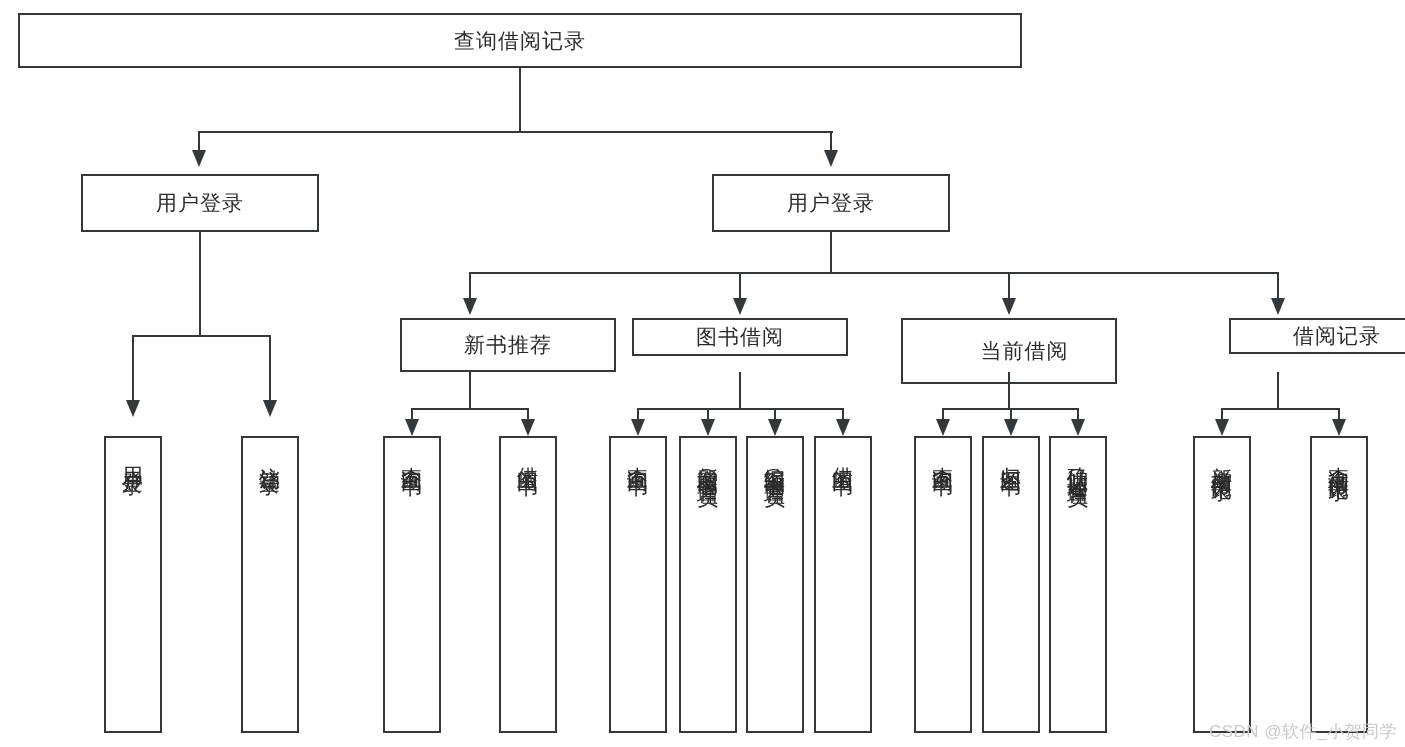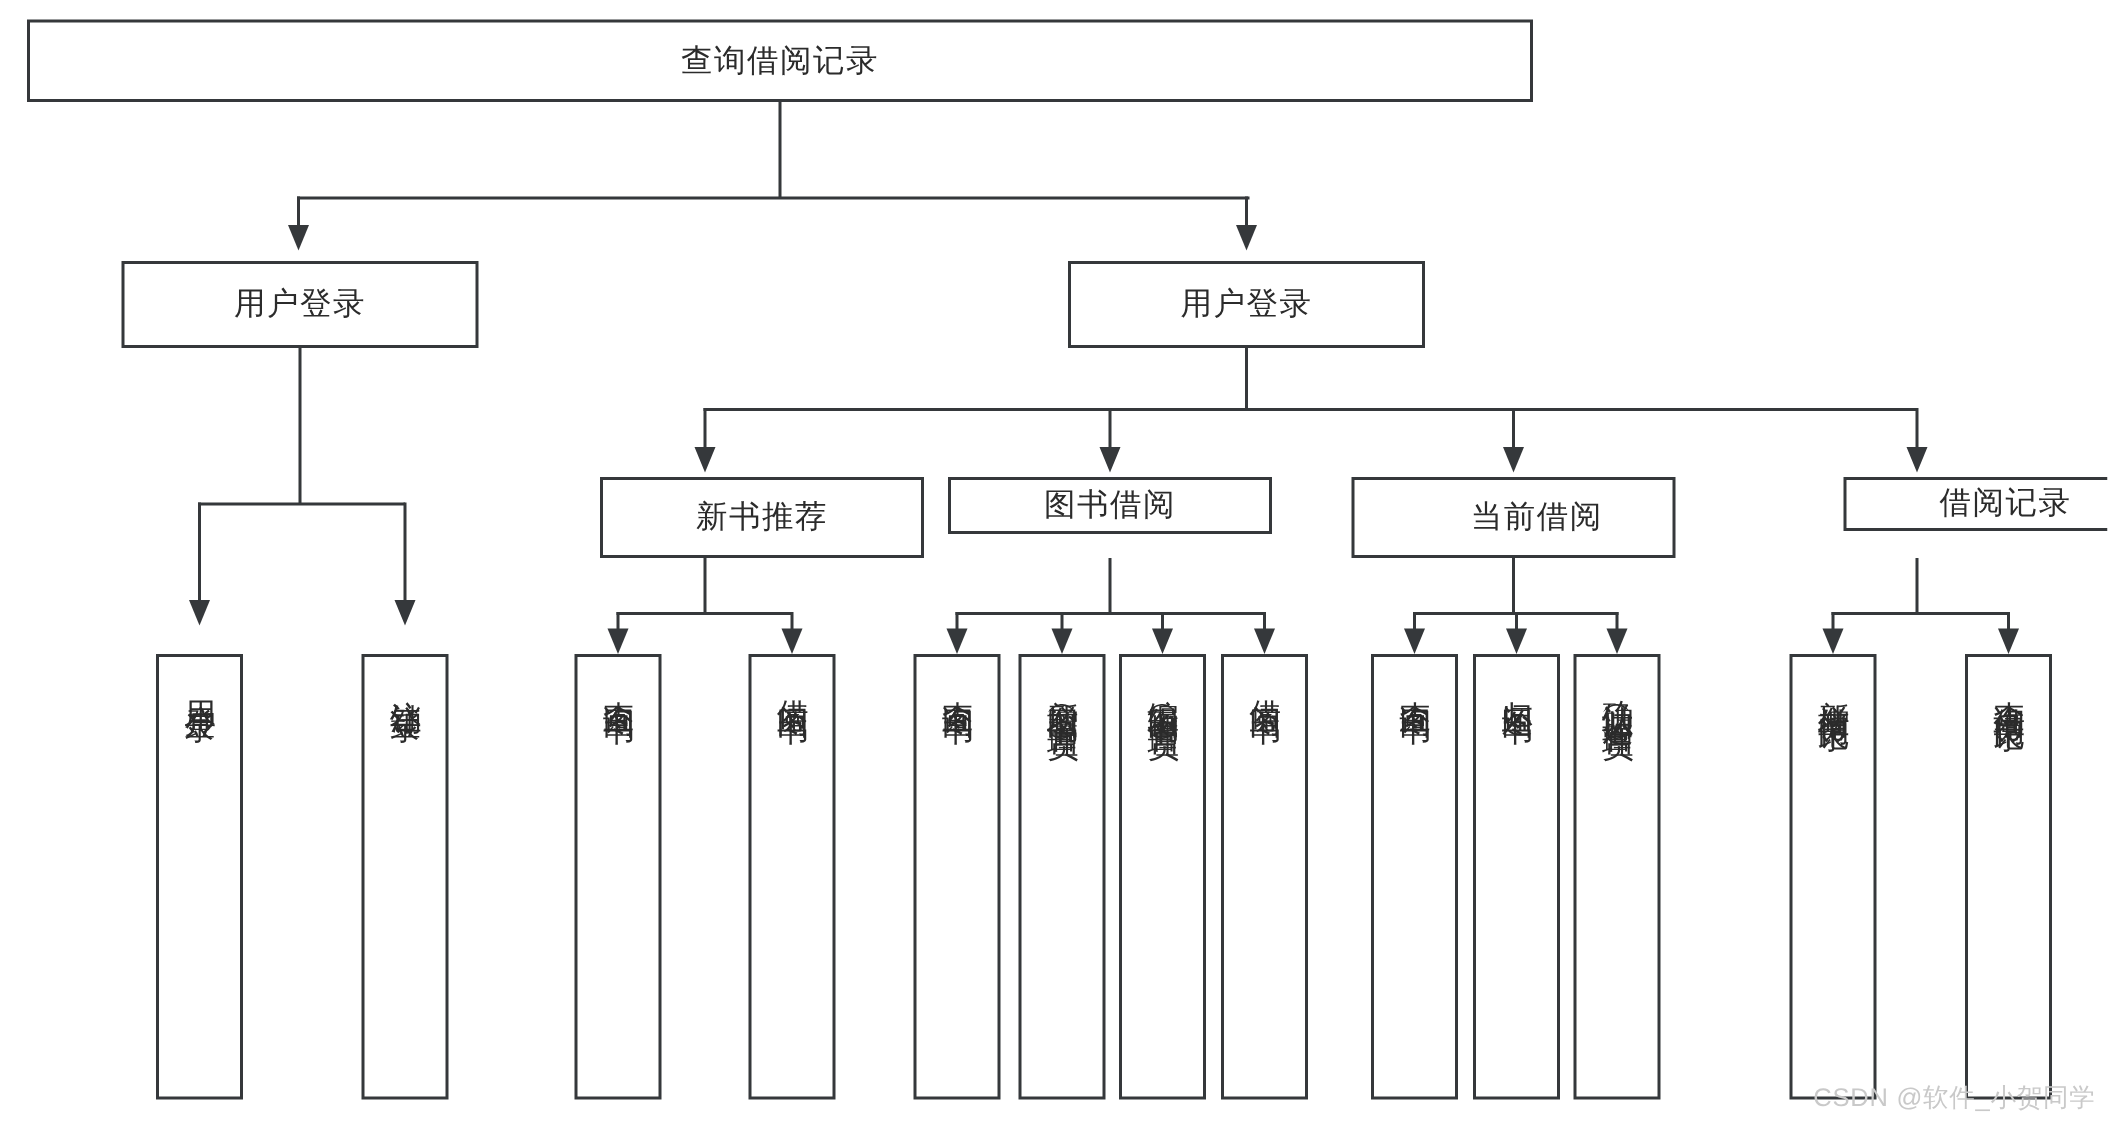--- a/index.html
+++ b/index.html
@@ -122,21 +122,21 @@
   <div class="arrow" style="left:1002px;top:298px;"></div>
   <div class="ln vln" style="left:1277px;top:272px;width:2px;height:29px;"></div>
   <div class="arrow" style="left:1271px;top:298px;"></div>
 
   <div class="node horiz" style="left:362px;top:318px;width:216px;height:54px;margin-left:38px;">
     <span class="lbl">新书推荐</span>
   </div>
   <div class="node horiz" style="left:632px;top:318px;width:216px;height:38px;">
     <span class="lbl">图书借阅</span>
   </div>
-  <div class="node horiz" style="left:901px;top:318px;width:216px;height:54px;padding-left:31px;">
+  <div class="node horiz" style="left:901px;top:318px;width:216px;height:66px;padding-left:31px;">
     <span class="lbl">当前借阅</span>
   </div>
   <div class="node horiz" style="left:1229px;top:318px;width:216px;height:36px;">
     <span class="lbl">借阅记录</span>
   </div>
 
   <div class="ln vln" style="left:469px;top:372px;width:2px;height:37px;"></div>
   <div class="ln hln" style="left:411px;top:408px;width:117px;height:2px;"></div>
   <div class="ln vln" style="left:411px;top:408px;width:2px;height:14px;"></div>
   <div class="arrow" style="left:405px;top:419px;"></div>

